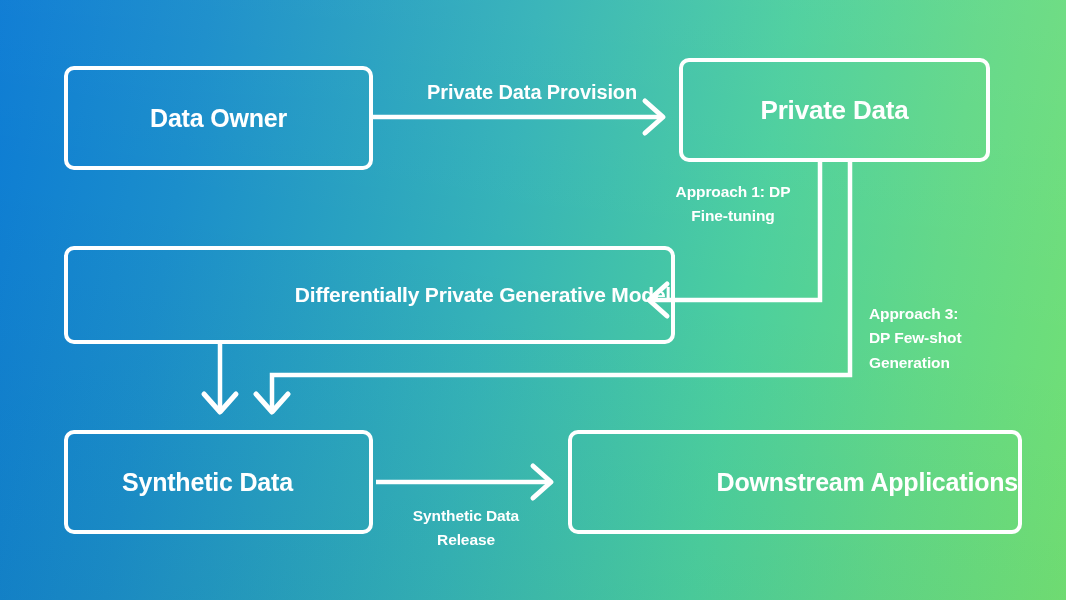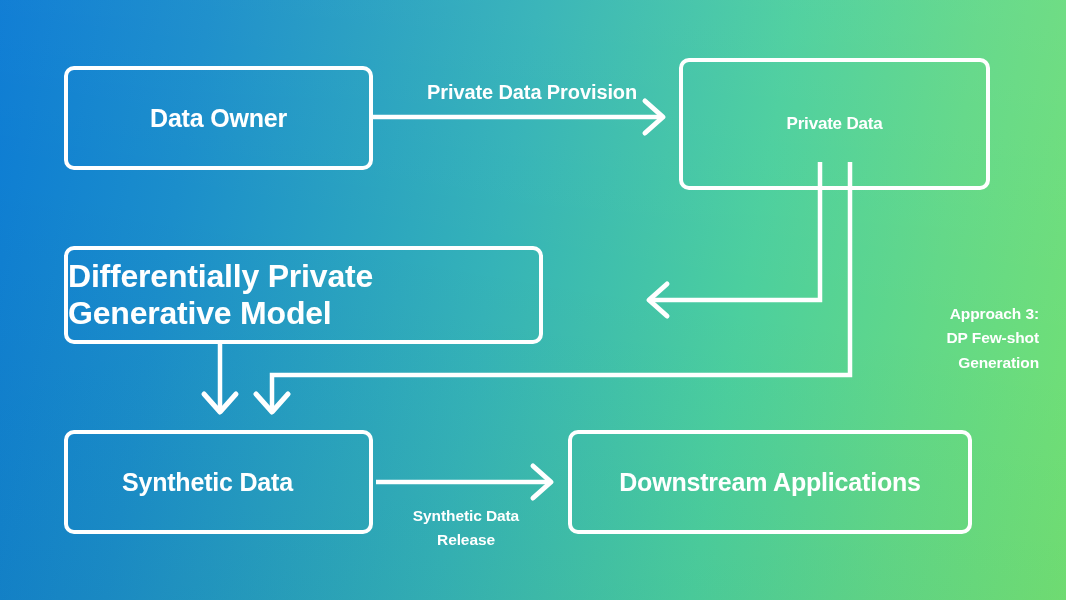--- a/index.html
+++ b/index.html
@@ -37,54 +37,54 @@
     text-shadow: 0 0 1px rgba(255,255,255,0.12);
   }
 
   #node-data-owner {
     left: 64px; top: 58px; width: 309px; height: 104px;
     justify-content: center;
     font-size: 25px;
     margin-top: 8px;
   }
   #node-private-data {
-    left: 679px; top: 58px; width: 311px; height: 132px;
+    left: 679px; top: 58px; width: 311px; height: 104px;
     justify-content: center;
-    font-size: 17px;
+    font-size: 26px;
   }
   #node-dp-model {
-    left: 64px; top: 246px; width: 479px; height: 98px;
+    left: 64px; top: 246px; width: 611px; height: 98px;
     justify-content: flex-end;
-    font-size: 32px;
+    font-size: 21px;
   }
   #node-synthetic-data {
     left: 64px; top: 430px; width: 309px; height: 104px;
     justify-content: flex-start;
     padding-left: 54px;
     font-size: 25px;
   }
   #node-downstream {
-    left: 568px; top: 430px; width: 404px; height: 104px;
-    justify-content: center;
+    left: 568px; top: 430px; width: 454px; height: 104px;
+    justify-content: flex-end;
     font-size: 25px;
   }
 
   .edge-label {
     position: absolute;
     color: #ffffff;
     font-weight: bold;
     font-size: 15.5px;
     line-height: 1.58;
     letter-spacing: -0.1px;
     white-space: pre-line;
   }
   #label-private-provision { left: 427px; top: 77px; font-size: 20px; }
   #label-approach-1 { left: 658px; top: 180px; width: 150px; text-align: center; }
   #label-approach-2 { left: 869px; top: 180px; width: 170px; text-align: left; }
-  #label-approach-3 { left: 869px; top: 302px; width: 170px; text-align: right; }
+  #label-approach-3 { left: 869px; top: 302px; width: 170px; text-align: left; }
   #label-synthetic-release { left: 380px; top: 504px; width: 172px; text-align: center; }
 
   svg.wires {
     position: absolute;
     left: 0; top: 0;
     width: 1066px; height: 600px;
     pointer-events: none;
   }
   svg.wires path, svg.wires line, svg.wires polyline {
     fill: none;
@@ -139,20 +139,22 @@
   <div class="node" id="node-synthetic-data">
     <span>Synthetic Data</span>
   </div>
 
   <div class="node" id="node-downstream">
     <span>Downstream Applications</span>
   </div>
 
   <div class="edge-label" id="label-private-provision">Private Data Provision</div>
 
+  <div class="edge-label" id="label-approach-1">Approach 1: DP
+Fine-tuning</div>
 
 
   <div class="edge-label" id="label-approach-3">Approach 3:
 DP Few-shot
 Generation</div>
 
   <div class="edge-label" id="label-synthetic-release">Synthetic Data
 Release</div>
 
 </div>

